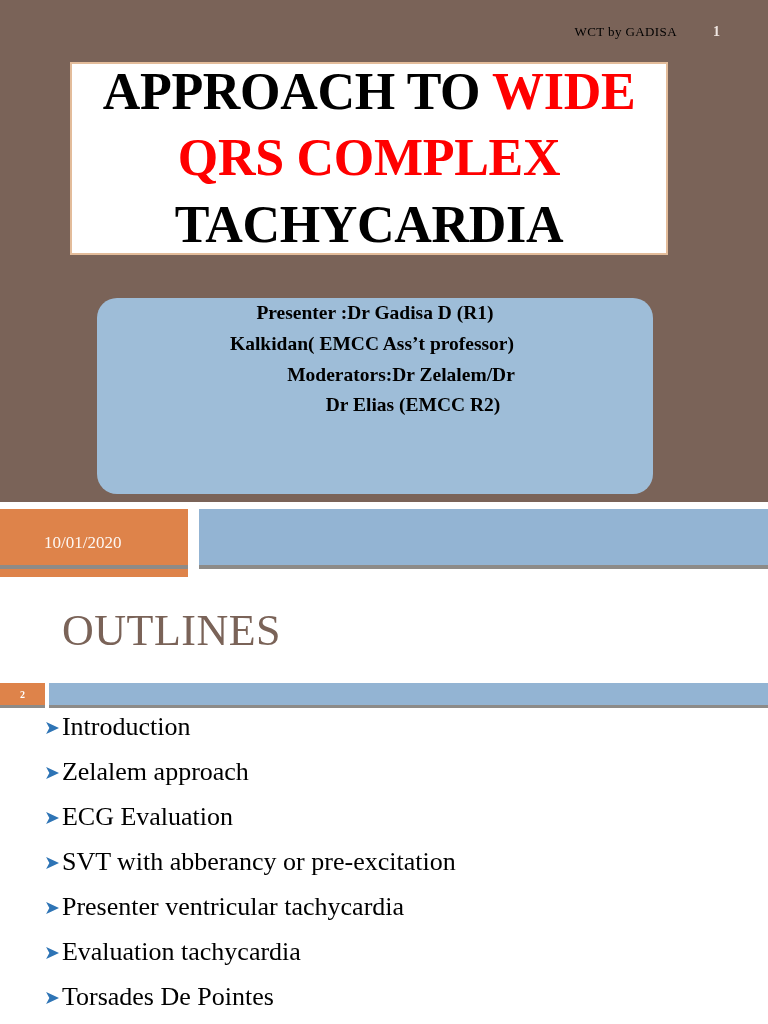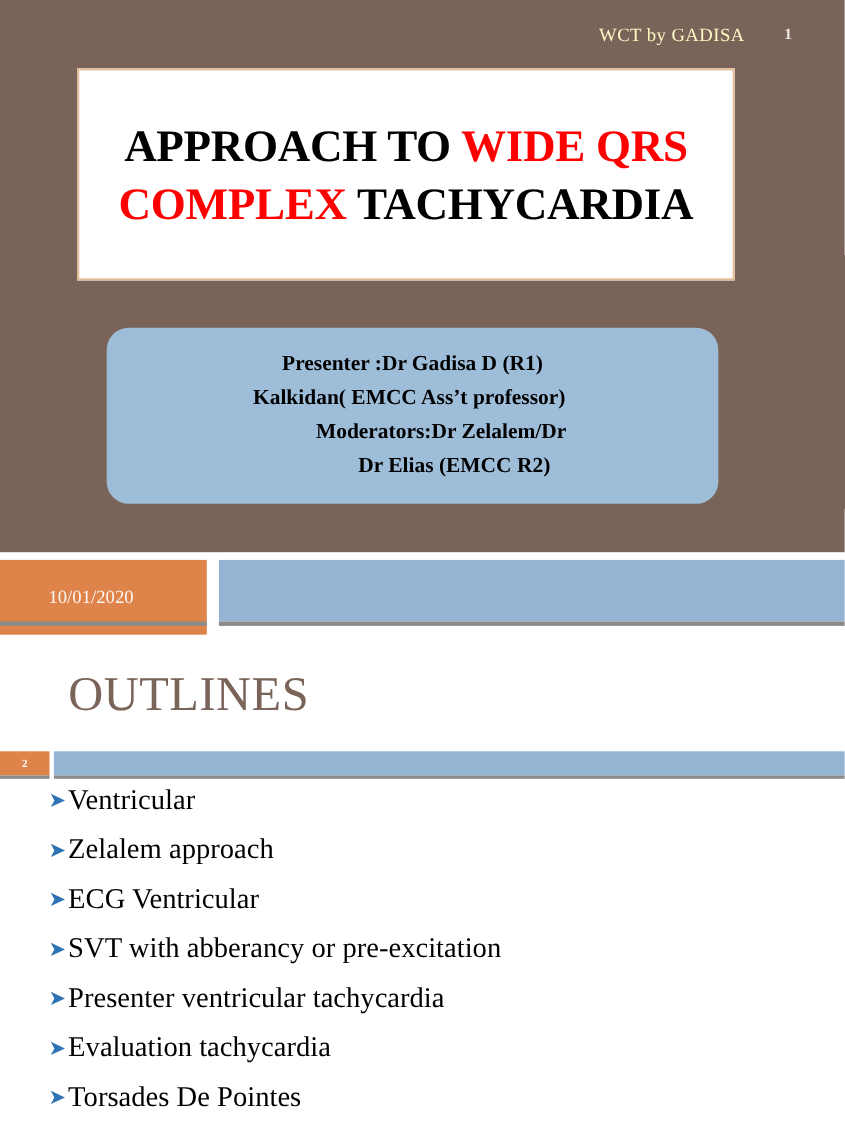--- a/index.html
+++ b/index.html
@@ -38,22 +38,22 @@
     width: 768px;
     height: 24px;
     display: flex;
     justify-content: flex-end;
     align-items: center;
     padding-right: 48px;
     box-sizing: border-box;
     gap: 36px;
   }
   .slide1-header-text {
-    color: #fef9c3;
-    font-size: 17px;
+    color: #000000;
+    font-size: 13px;
     letter-spacing: 0.4px;
     font-family: "Liberation Serif", serif;
   }
   .slide1-header-num {
     color: #efe6e1;
     font-size: 14px;
     font-weight: bold;
     font-family: "Liberation Serif", serif;
   }
 
@@ -67,38 +67,37 @@
     border: 2px solid #e3bc9a;
     box-sizing: border-box;
     display: flex;
     align-items: center;
     justify-content: center;
   }
   .title-text {
     text-align: center;
     font-family: "Liberation Serif", serif;
     font-weight: bold;
-    font-size: 41px;
+    font-size: 52px;
     line-height: 1.28;
     color: #000000;
     letter-spacing: -0.3px;
     padding: 0 14px;
   }
   .title-red { color: #ff0000; }
 
   .presenter-box {
     position: absolute;
     left: 97px;
     top: 298px;
     width: 556px;
-    height: 160px;
+    height: 196px;
     background: #9ebdd8;
     border-radius: 20px;
     display: flex;
-    align-items: center;
     justify-content: center;
   }
   .presenter-text {
     font-family: "Liberation Serif", serif;
     font-weight: bold;
     font-size: 19.5px;
     line-height: 1.58;
     color: #000000;
     text-align: center;
     width: 100%;
@@ -308,29 +307,29 @@
         <span class="outline-num">2</span>
       </div>
       <div class="outline-num-badge-shadow"></div>
       <div class="outline-bar"></div>
       <div class="outline-bar-shadow"></div>
     </div>
 
     <ul class="bullet-list">
       <li class="bullet-item">
         <span class="bullet-marker">➤</span>
-        <span class="bullet-label">Ventricular</span>
+        <span class="bullet-label">Introduction</span>
       </li>
       <li class="bullet-item">
         <span class="bullet-marker">➤</span>
         <span class="bullet-label">Zelalem approach</span>
       </li>
       <li class="bullet-item">
         <span class="bullet-marker">➤</span>
-        <span class="bullet-label">ECG Ventricular</span>
+        <span class="bullet-label">ECG Evaluation</span>
       </li>
       <li class="bullet-item">
         <span class="bullet-marker">➤</span>
         <span class="bullet-label">SVT with abberancy or pre-excitation</span>
       </li>
       <li class="bullet-item">
         <span class="bullet-marker">➤</span>
         <span class="bullet-label">Presenter ventricular tachycardia</span>
       </li>
       <li class="bullet-item">

